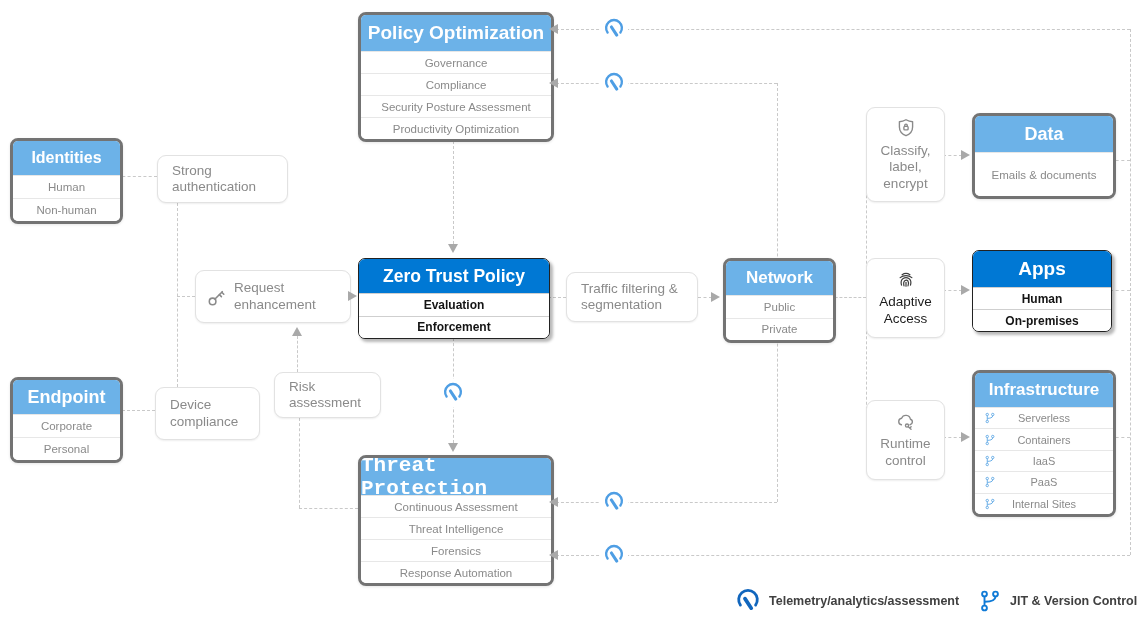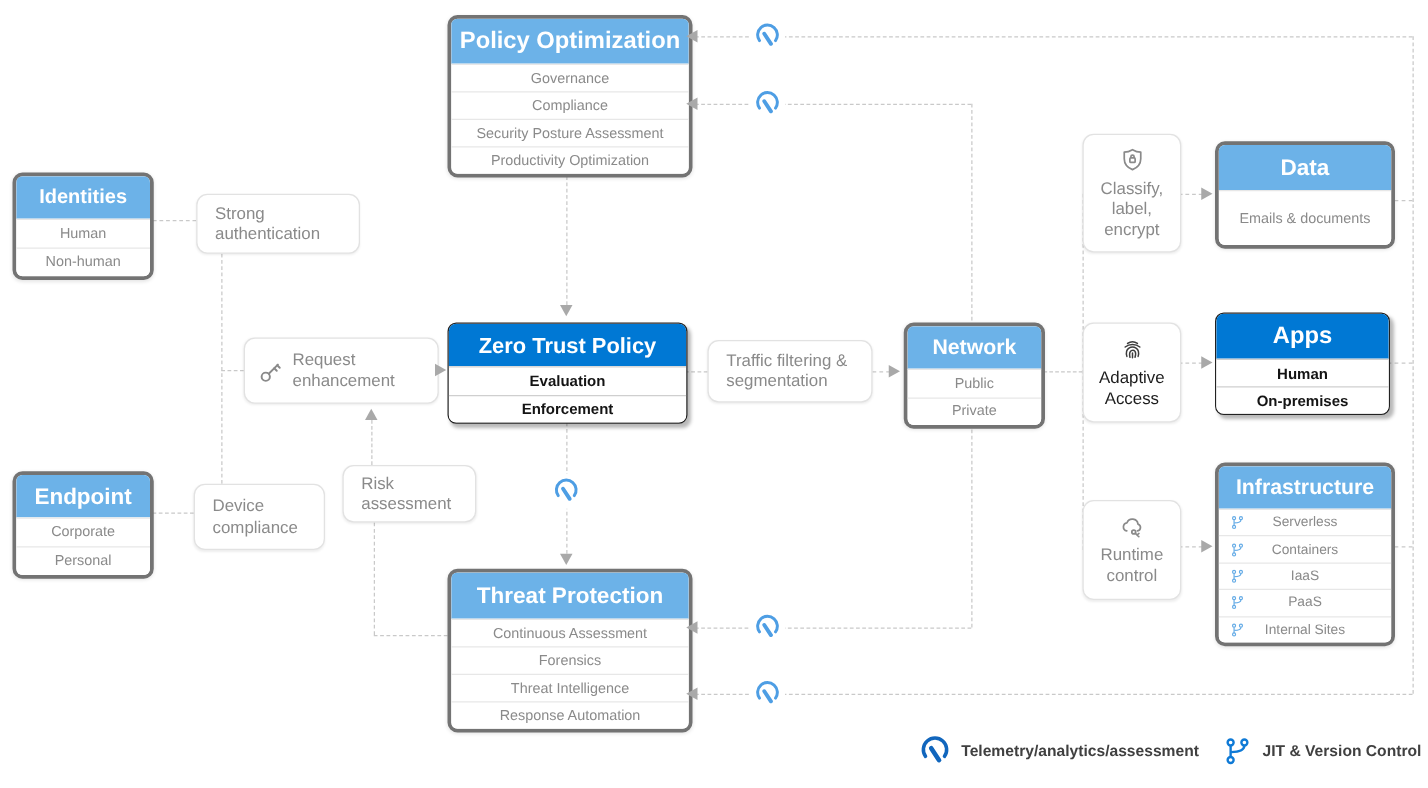--- a/index.html
+++ b/index.html
@@ -151,24 +151,24 @@
     <div class="panel-r">Enforcement</div>
   </div>
 
   <div class="panel" style="left:10px;top:377px;width:107px;height:80px;">
     <div class="panel-h" style="height:34px;font-size:18px;">Endpoint</div>
     <div class="panel-r">Corporate</div>
     <div class="panel-r">Personal</div>
   </div>
 
   <div class="panel" style="left:358px;top:455px;width:190px;height:125px;">
-    <div class="panel-h" style="height:37px;font-size:18px;">Threat Protection</div>
+    <div class="panel-h" style="height:37px;font-size:21px;font-family:Liberation Mono, monospace;">Threat Protection</div>
     <div class="panel-r">Continuous Assessment</div>
+    <div class="panel-r">Threat Intelligence</div>
     <div class="panel-r">Forensics</div>
-    <div class="panel-r">Threat Intelligence</div>
     <div class="panel-r">Response Automation</div>
   </div>
 
   <div class="panel" style="left:723px;top:258px;width:107px;height:79px;">
     <div class="panel-h" style="height:34px;font-size:17px;">Network</div>
     <div class="panel-r">Public</div>
     <div class="panel-r">Private</div>
   </div>
 
   <div class="panel" style="left:972px;top:113px;width:138px;height:80px;">

